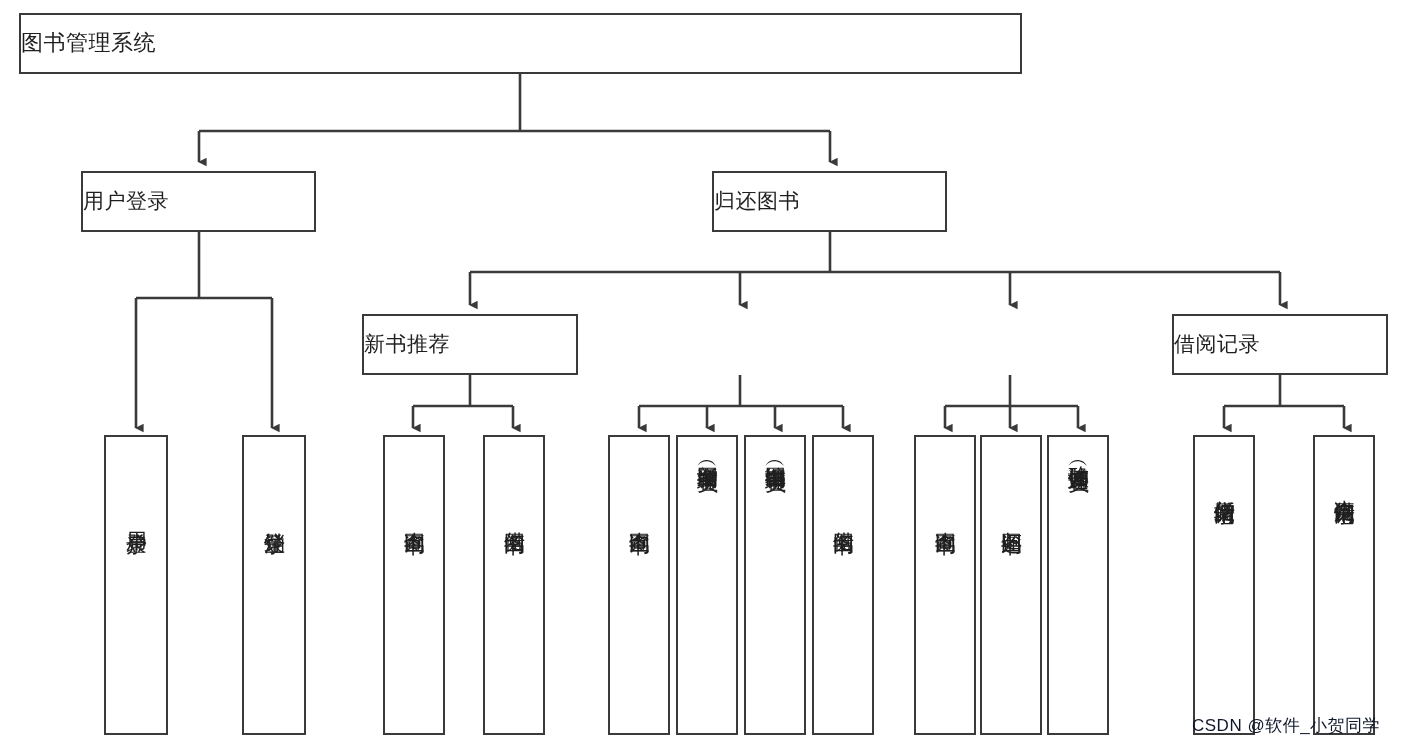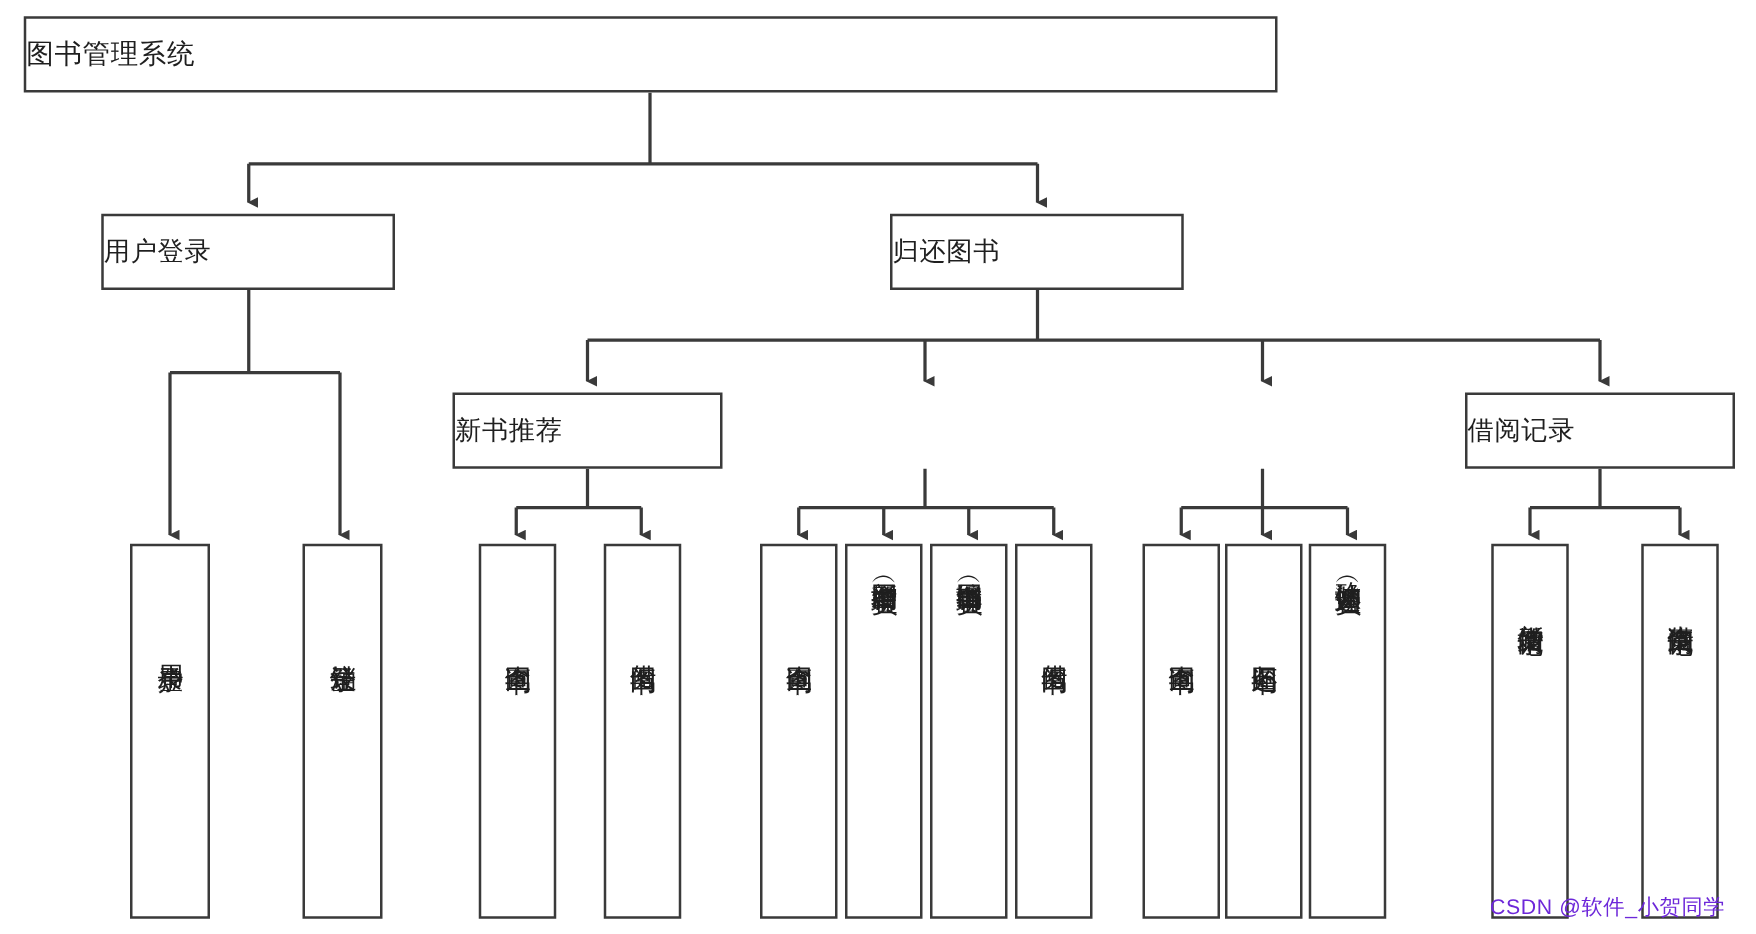--- a/index.html
+++ b/index.html
@@ -64,21 +64,21 @@
     margin: 0 auto;
   }
   .node.leaf.mid .node-label { margin-top: 66px; }
   .node.leaf.tall .node-label { margin-top: 0px; }
 
   .watermark {
     position: absolute;
     left: 1192px;
     top: 714px;
     font-size: 17px;
-    color: #6d28d9;
+    color: #0f172a;
     white-space: nowrap;
     z-index: 3;
     letter-spacing: 0.5px;
   }
 </style>
 </head>
 <body>
 
 <div id="canvas">
 

